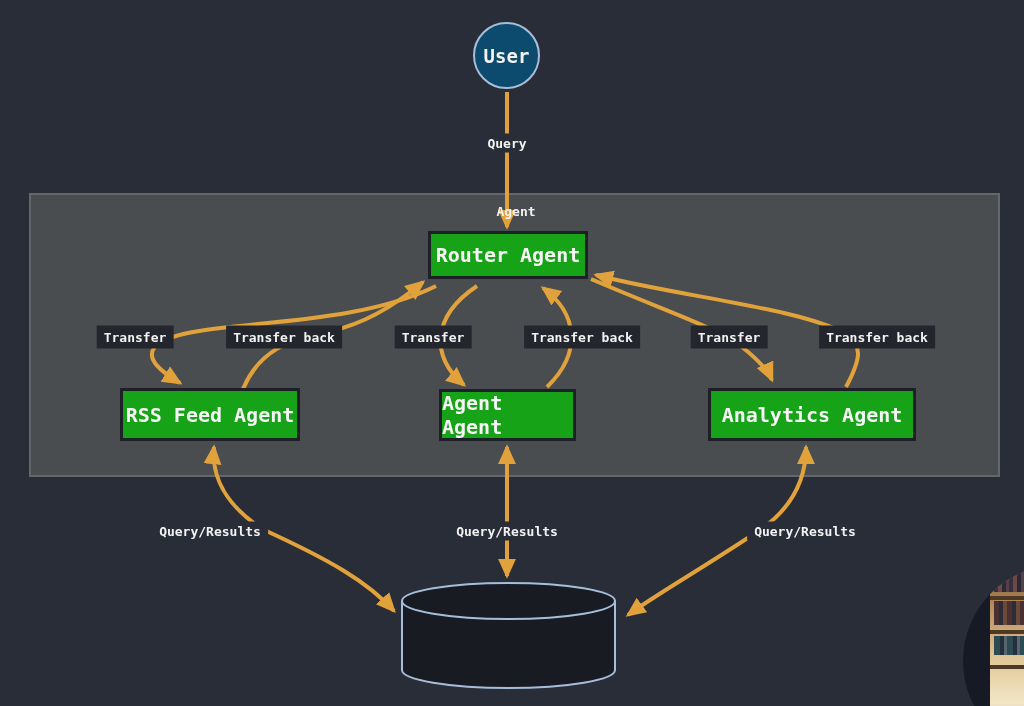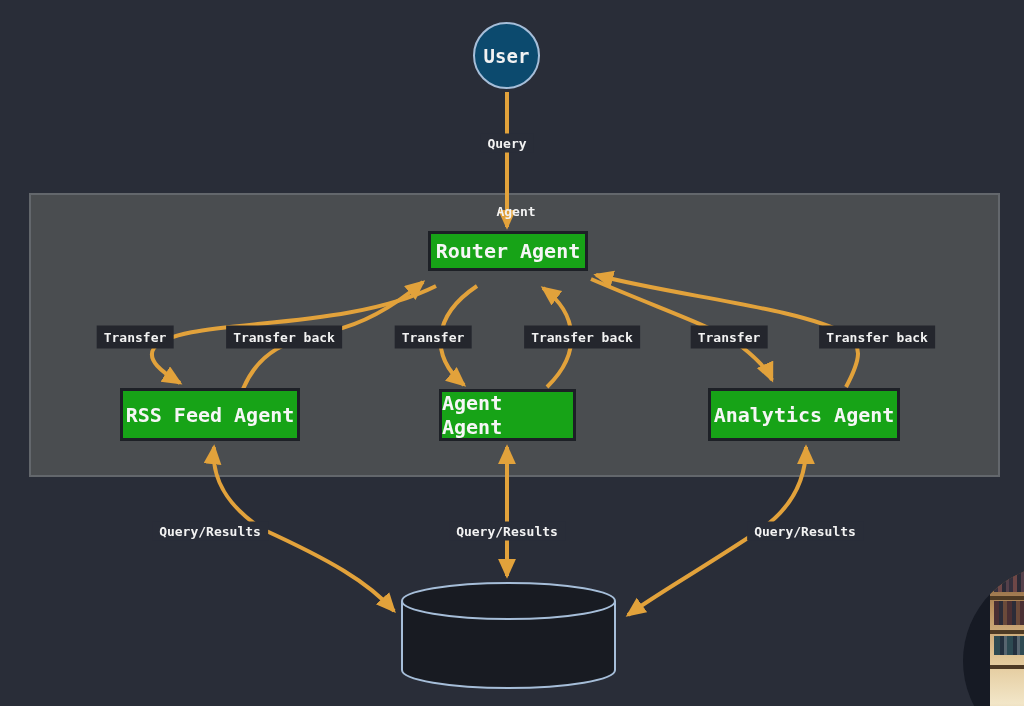--- a/index.html
+++ b/index.html
@@ -20,24 +20,24 @@
   .node-circle{
     left:473px;top:22px;width:67px;height:67px;border-radius:50%;
     background:#0c4a6e;border:2px solid #a6bed9;box-sizing:border-box;
     display:flex;align-items:center;justify-content:center;font-size:19px;
   }
   .agent-box{
     background:#17a317;border:3px solid #1d2026;box-sizing:border-box;
     display:flex;align-items:center;justify-content:center;
     font-size:20px;color:#f6f6f6;z-index:4;
   }
-  .router{left:428px;top:231px;width:160px;height:40px;}
+  .router{left:428px;top:231px;width:160px;height:48px;}
   .rss{left:120px;top:388px;width:180px;height:53px;}
   .useragent{left:439px;top:389px;width:137px;height:52px;}
-  .analytics{left:708px;top:388px;width:192px;height:53px;}
+  .analytics{left:708px;top:388px;width:208px;height:53px;}
   
   .lbl{font-size:13px;white-space:nowrap;z-index:5;text-align:center;}
   .edge-badge{background:#24262d;padding:0 7px;line-height:23px;}
   .bg-gap{background:#292d38;padding:2px 7px;}
   .group-title{background:transparent;}
   svg.wires{left:0;top:0;z-index:3;}
   .cyl-label{z-index:5;}
   
   .webcam{
     left:963px;top:565px;width:192px;height:192px;border-radius:50%;

